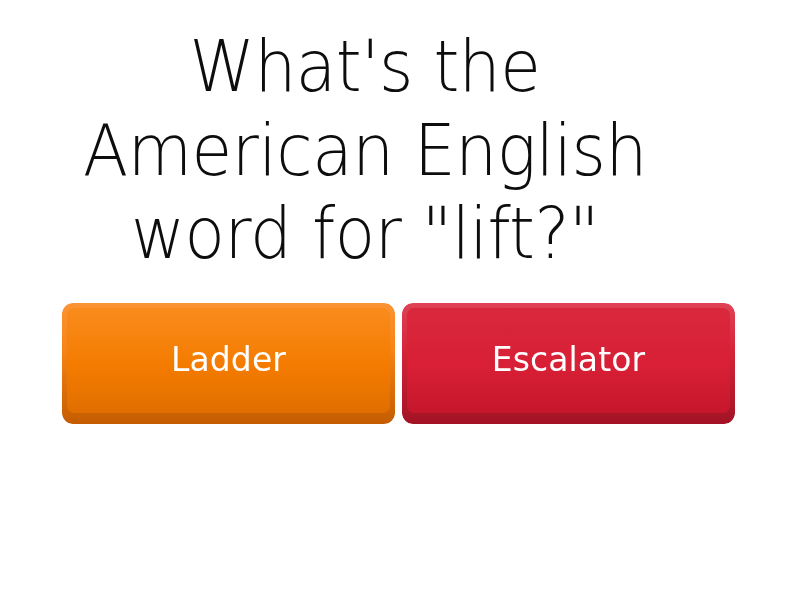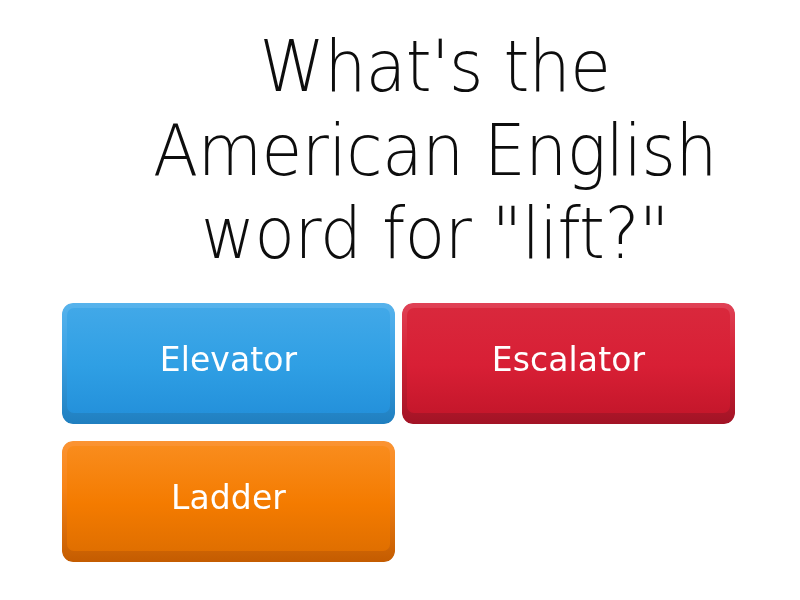--- a/index.html
+++ b/index.html
@@ -27,21 +27,21 @@
 
   
   .question-area {
     position: absolute;
     left: 0;
     top: 8px;
     width: 800px;
     height: 285px;
     display: flex;
     align-items: center;
-    justify-content: flex-end;
+    justify-content: flex-start;
   }
   .question-text {
     font-family: "DejaVu Sans", "Liberation Sans", sans-serif;
     font-size: 71px;
     line-height: 1.18;
     font-weight: 300;
     color: #0d0d0d;
     text-align: center;
     letter-spacing: -0.5px;
     width: 730px;
@@ -151,33 +151,28 @@
 <div class="quiz-root">
 
   <div class="question-area">
     <div class="question-text">What's the
 American English
 word for "lift?"</div>
   </div>
 
   <div class="answers-grid">
 
-    <button class="answer-button ans-blue">
+
+    <button class="answer-button ans-orange">
       <span class="btn-base"></span>
       <span class="btn-face"></span>
-      <span class="btn-label">Elevator</span>
+      <span class="btn-label">Ladder</span>
     </button>
 
     <button class="answer-button ans-red">
       <span class="btn-base"></span>
       <span class="btn-face"></span>
       <span class="btn-label">Escalator</span>
     </button>
 
-    <button class="answer-button ans-orange">
-      <span class="btn-base"></span>
-      <span class="btn-face"></span>
-      <span class="btn-label">Ladder</span>
-    </button>
-
 
   </div>
 </div>
 
 </body></html>

